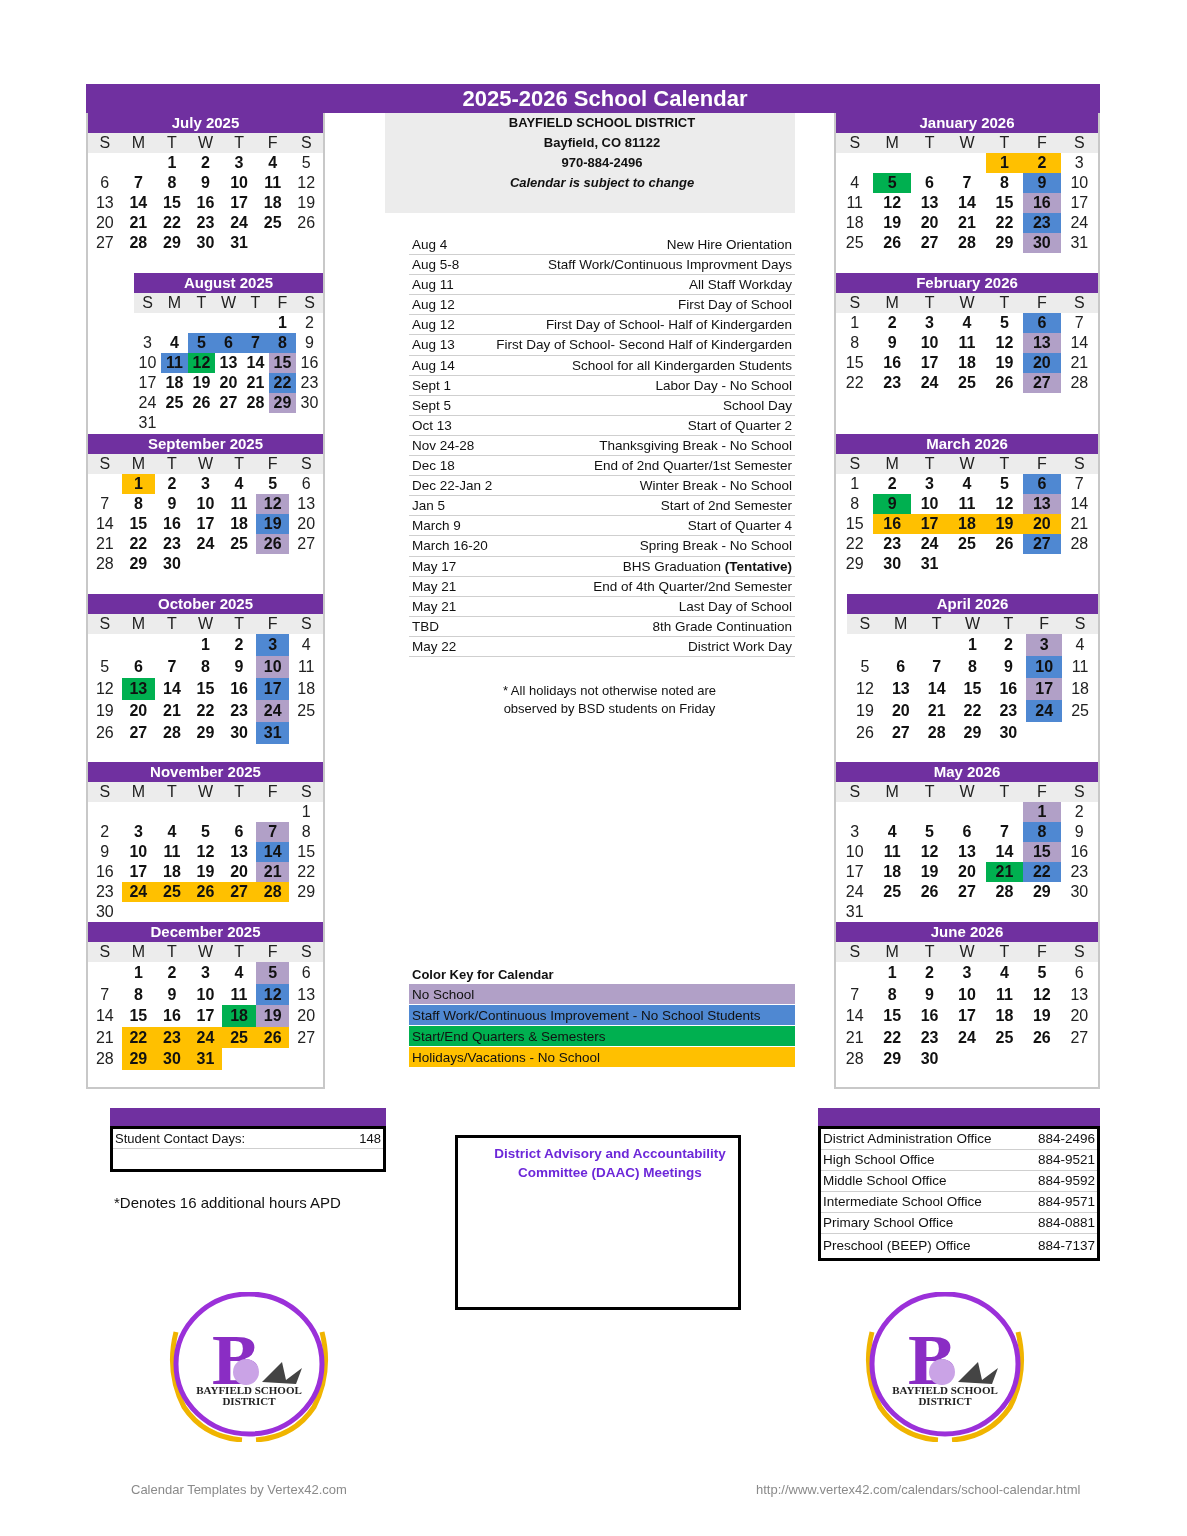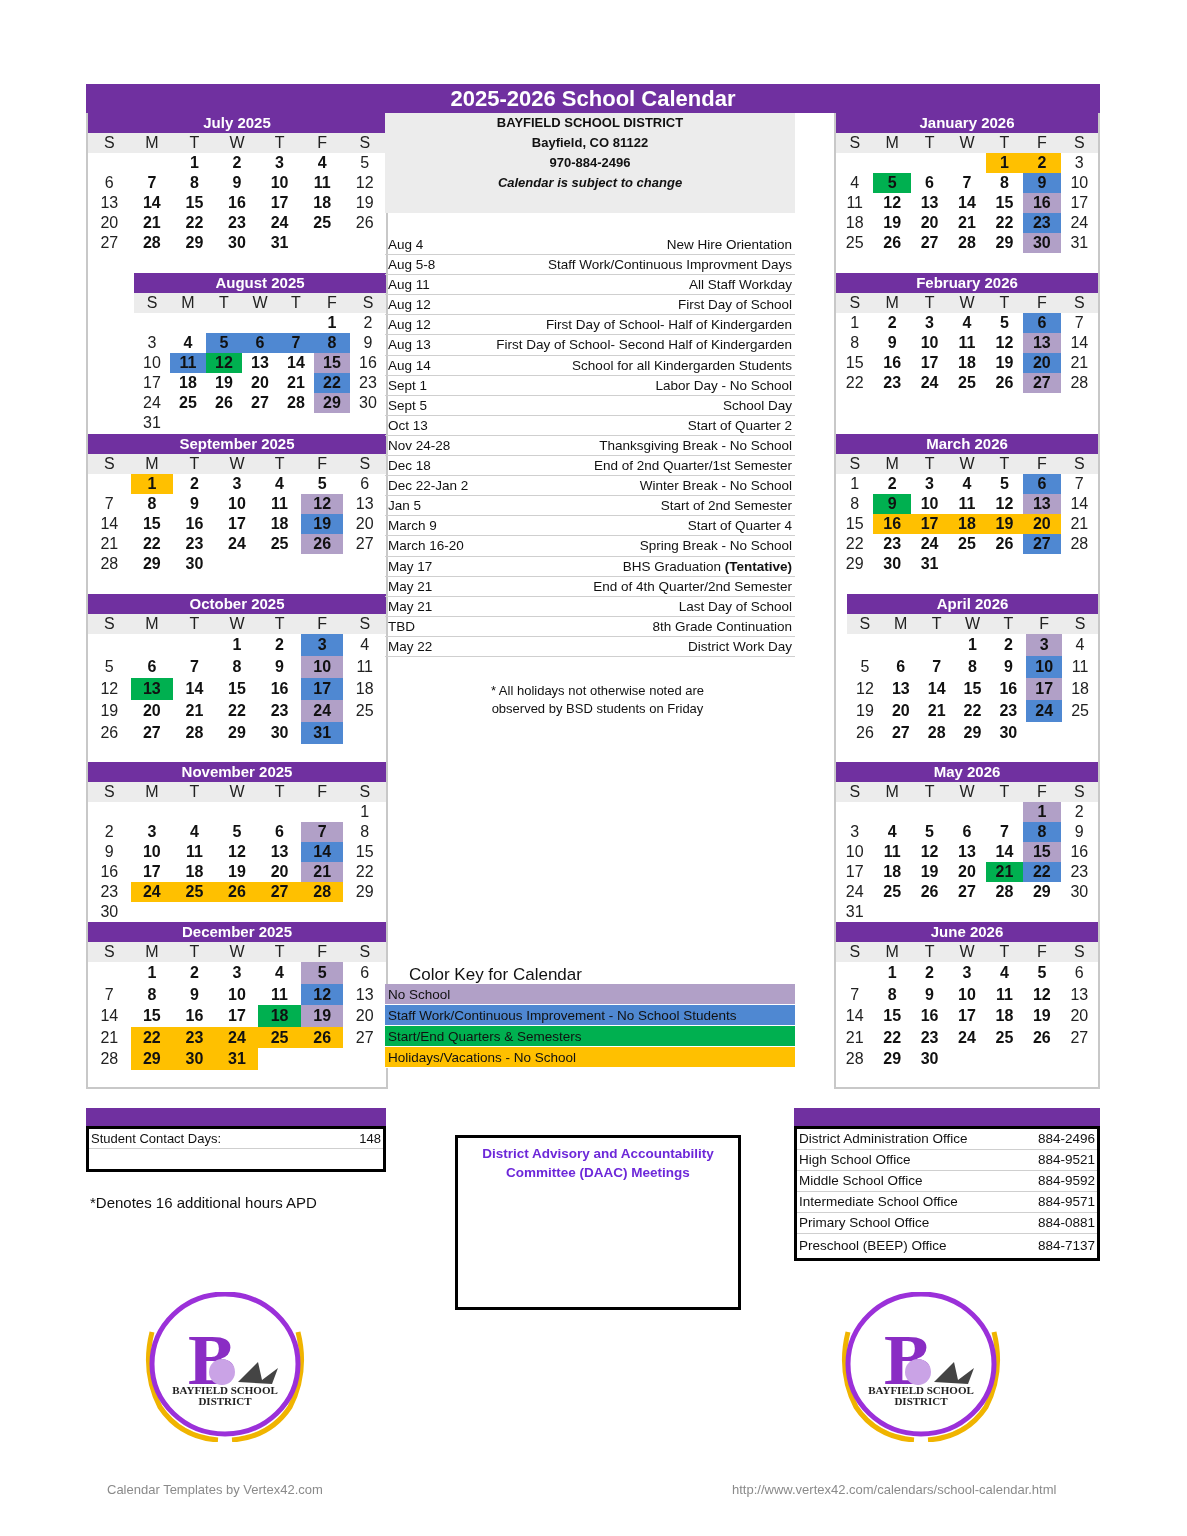--- a/index.html
+++ b/index.html
@@ -1,41 +1,41 @@
 <!DOCTYPE html>
 <html><head>
 <meta charset="utf-8">
 <style>
   * { box-sizing: border-box; margin: 0; padding: 0; }
   body { width: 1187px; height: 1536px; background: #fff; font-family: "Liberation Sans", sans-serif; color: #111; position: relative; overflow: hidden; }
-  .abs { position: absolute; }
+  .abs { position: absolute; padding-left: 24px; }
   .title-bar { left: 86px; top: 84px; width: 1014px; height: 29px; background: #7030a0; color: #fff; font-weight: bold; font-size: 22px; text-align: center; line-height: 29px; }
   .col { position: absolute; border-left: 2px solid #c8c8c8; border-right: 2px solid #c8c8c8; border-bottom: 2px solid #c8c8c8; }
-  .col-left { left: 86px; top: 113px; width: 302px; height: 976px; }
+  .col-left { left: 86px; top: 113px; width: 239px; height: 976px; }
   .col-right { left: 834px; top: 113px; width: 266px; height: 976px; }
   .month { position: absolute; left: 0; width: 100%; }
   .month-head { height: 20px; background: #7030a0; color: #fff; font-weight: bold; font-size: 15px; text-align: center; line-height: 20px; }
   .dow-row { display: grid; grid-template-columns: repeat(7, 1fr); background: #ececec; height: 20px; font-size: 16px; line-height: 20px; text-align: center; color: #222; }
   .week { display: grid; grid-template-columns: repeat(7, 1fr); height: 20px; font-size: 16px; line-height: 20px; text-align: center; }
   .d { height: 100%; }
   .d.wk { font-weight: bold; }
   .d.we { color: #222; }
   .c-ns { background: #b1a0c7; }
   .c-sw { background: #4f88d2; }
   .c-se { background: #00b050; }
   .c-hv { background: #ffc000; }
   .info-box { left: 385px; top: 113px; width: 410px; height: 100px; background: #ececec; text-align: center; font-weight: bold; font-size: 13px; }
   .info-box div { height: 20px; line-height: 20px; }
   .info-box .it { font-style: italic; }
   .events { left: 385px; top: 235px; width: 410px; }
   .ev { display: flex; justify-content: space-between; height: 20.1px; line-height: 19px; font-size: 13.5px; border-bottom: 1.5px solid #cfcfcf; padding: 0 3px; }
   .ev .tb { font-weight: bold; }
   .note { left: 385px; top: 682px; width: 425px; text-align: center; font-size: 13px; line-height: 18px; }
   .key { left: 385px; top: 966px; width: 410px; }
-  .key-title { font-weight: normal; font-size: 17px; height: 18px; line-height: 18px; padding-left: 3px; margin-left: 21px; }
+  .key-title { font-weight: bold; font-size: 13px; height: 18px; line-height: 18px; padding-left: 3px; }
   .key-row { height: 21px; line-height: 21px; font-size: 13.5px; padding-left: 3px; border-bottom: 1px solid #fff; }
   .purple-strip { background: #7030a0; height: 18px; }
   .contact { left: 86px; top: 1108px; width: 300px; }
   .contact-box { border: 3px solid #000; }
   .contact-row { display: flex; justify-content: space-between; height: 20px; line-height: 19px; font-size: 13px; padding: 0 2px; border-bottom: 1px solid #cfcfcf; }
   .contact-row.empty { border-bottom: none; }
   .apd { left: 90px; top: 1194px; font-size: 15px; }
   .daac { left: 455px; top: 1135px; width: 286px; height: 175px; border: 3px solid #000; text-align: center; color: #6d28d9; font-weight: bold; font-size: 13.5px; line-height: 19px; padding-top: 6px; }
   .offices { left: 794px; top: 1108px; width: 306px; }
   .offices-box { border: 3px solid #000; }

